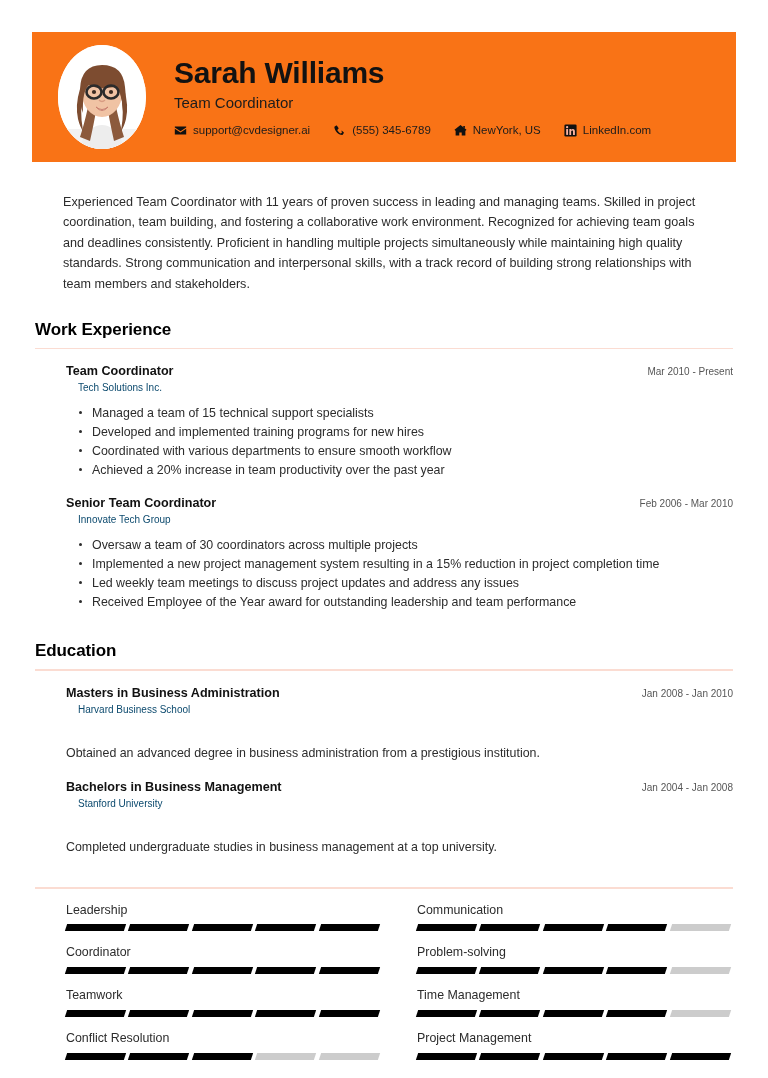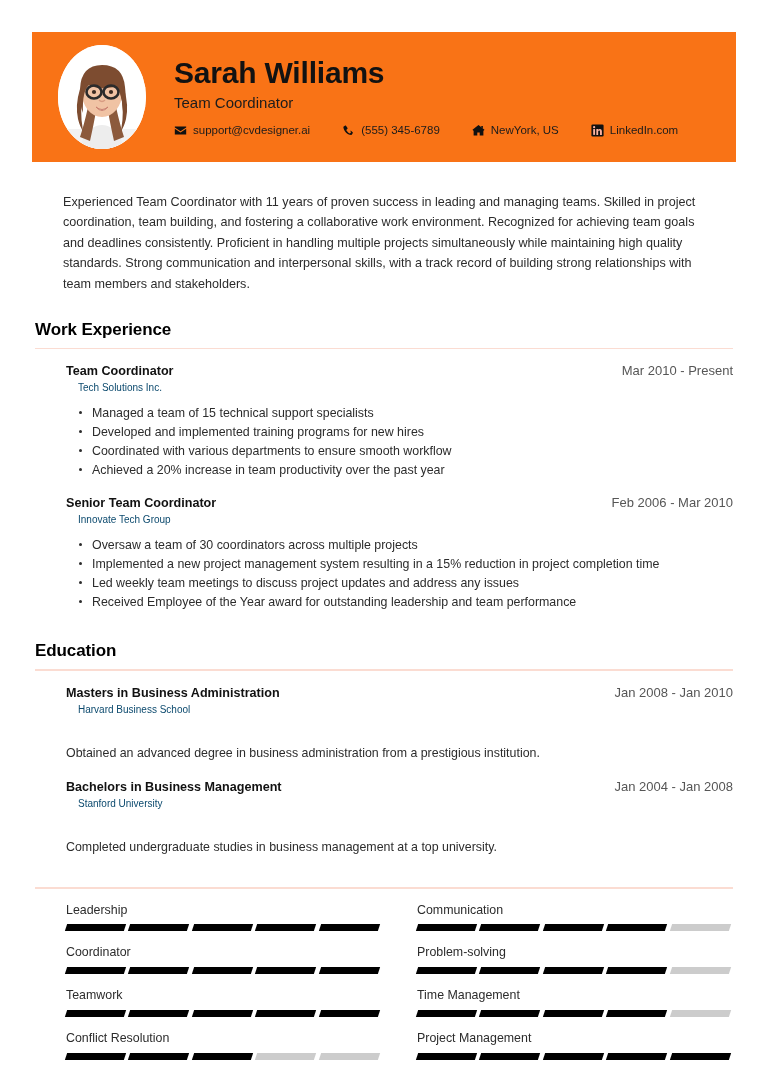--- a/index.html
+++ b/index.html
@@ -60,21 +60,21 @@
   .job-title {
     font-size: 15px;
     color: #1c1c1c;
     margin: 4px 0 0 0;
     line-height: 1.2;
   }
   .contacts {
     display: flex;
     align-items: center;
     margin-top: 12px;
-    gap: 32px;
+    gap: 23px;
     flex-wrap: nowrap;
   }
   .contact {
     display: flex;
     align-items: center;
     font-size: 11.5px;
     color: #1c1c1c;
     white-space: nowrap;
   }
   .contact .ci {
@@ -121,21 +121,21 @@
     justify-content: space-between;
     align-items: baseline;
   }
   .entry-title {
     font-size: 12.6px;
     font-weight: bold;
     color: #111111;
     line-height: 1.35;
   }
   .entry-date {
-    font-size: 13px;
+    font-size: 10px;
     color: #565656;
     white-space: nowrap;
     padding-left: 14px;
     padding-right: 0;
   }
   .entry-org {
     font-size: 10px;
     color: #0c4a6e;
     margin-top: 1px;
     line-height: 1.35;

